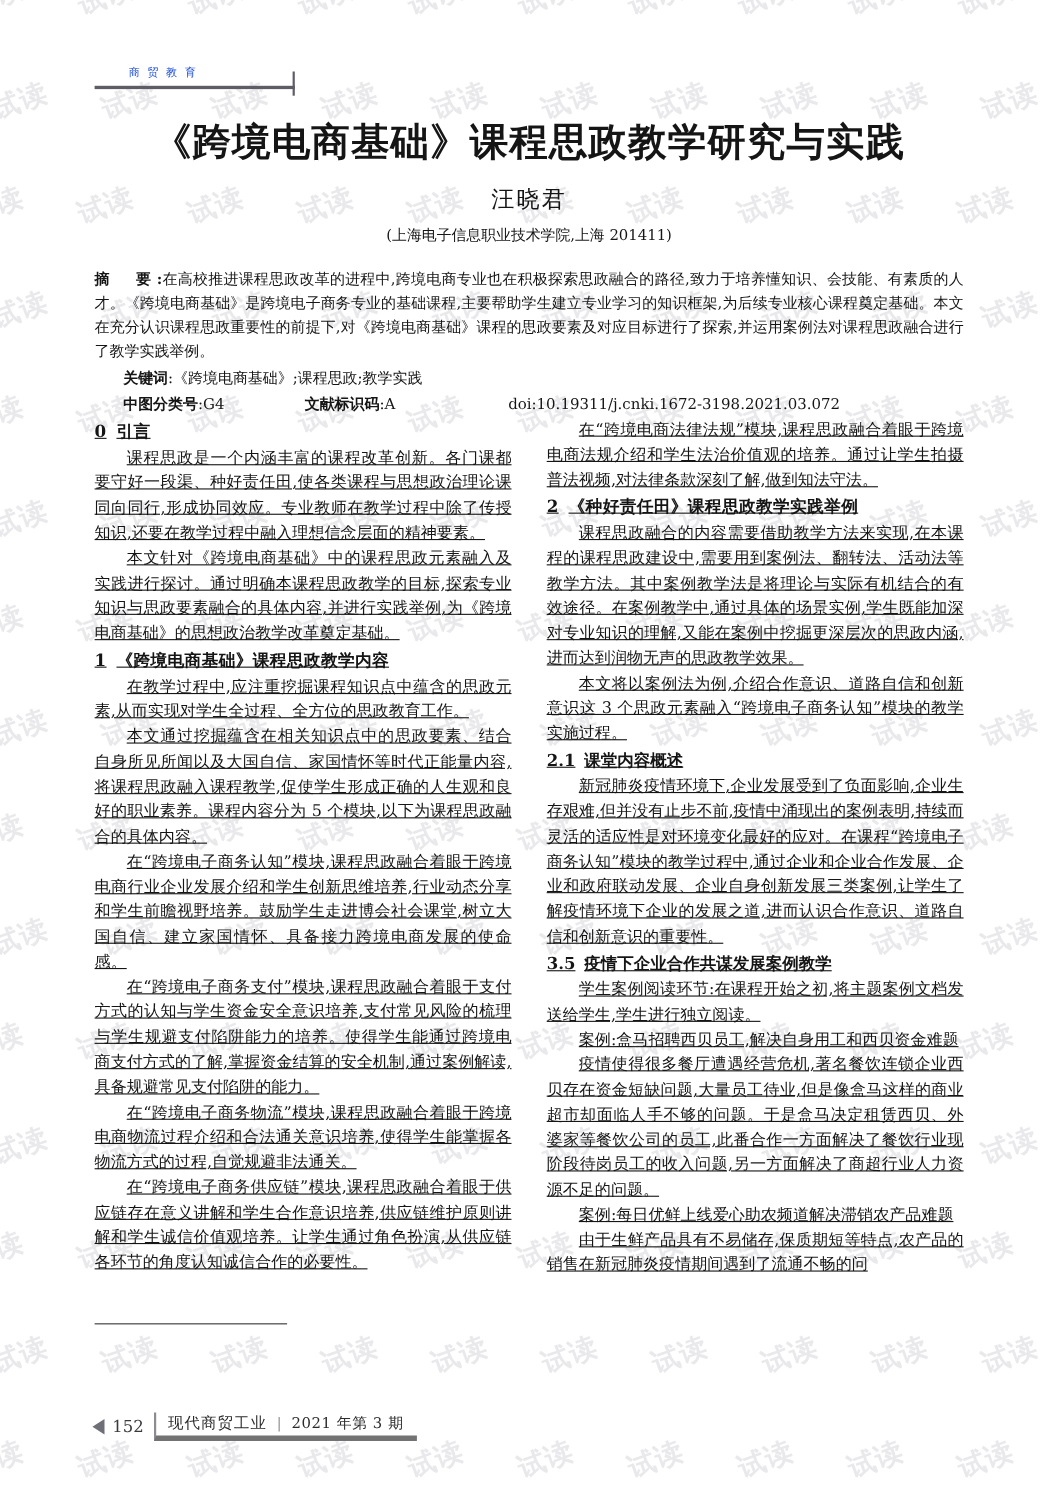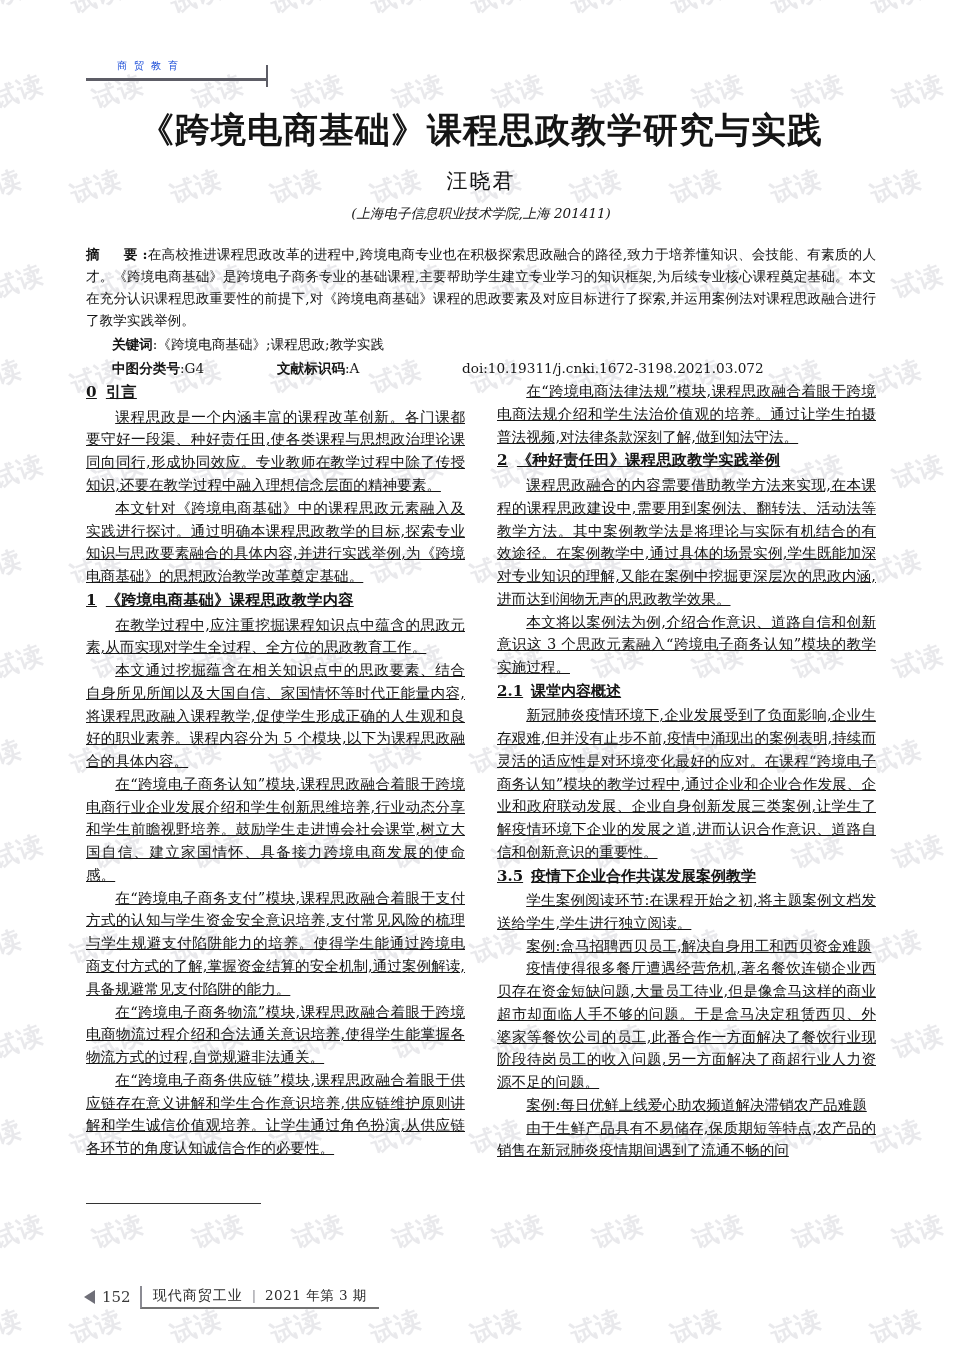--- a/index.html
+++ b/index.html
@@ -92,21 +92,20 @@
   #author-name {
     margin-top: 17px;
     font-size: 21px;
     letter-spacing: 2px;
     font-family: "DejaVu Serif", "Liberation Serif", serif;
   }
   #affiliation {
     margin-top: 10px;
     font-size: 13.5px;
     letter-spacing: 0px;
-    font-style: italic;
   }
 
   
   #abstract-block {
     position: absolute;
     left: 86px;
     top: 243px;
     width: 790px;
     font-size: 13.6px;
     line-height: 1.62;
@@ -209,21 +208,21 @@
   #footer-page {
     font-size: 15px;
     color: #3a3a3a;
     font-family: "DejaVu Serif", "Liberation Serif", serif;
     padding-right: 9px;
   }
   #footer-bar {
     display: flex;
     align-items: center;
     border-left: 2.5px solid #8b8b93;
-    border-bottom: 2px solid #737373;
+    border-bottom: 5px solid #737373;
     padding: 1px 12px 2px 11px;
     height: 18px;
   }
   #footer-journal {
     font-size: 14px;
     letter-spacing: 1px;
     color: #2b2b2b;
   }
   #footer-sep {
     margin: 0 9px;

